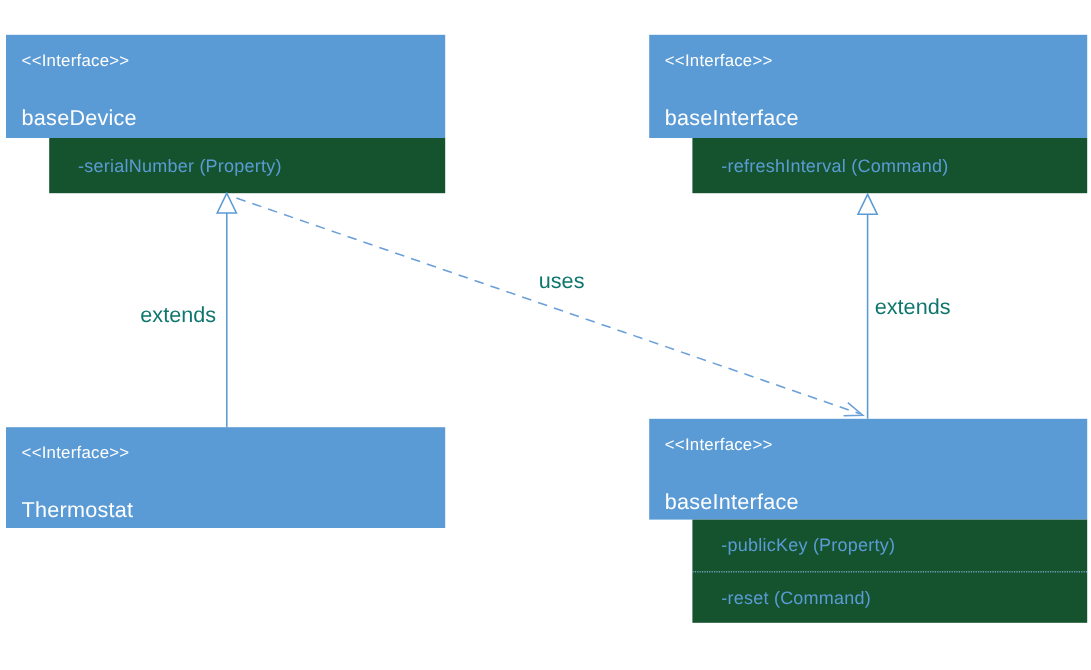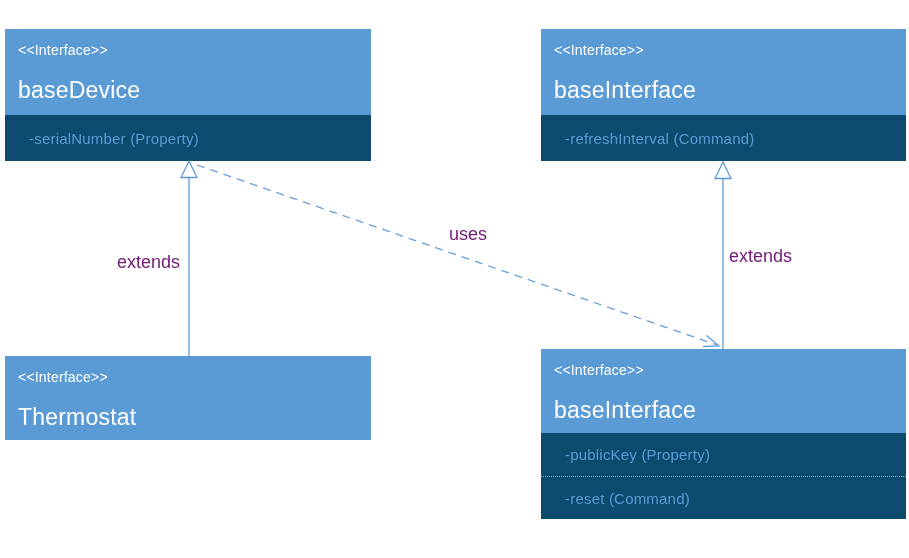--- a/index.html
+++ b/index.html
@@ -25,26 +25,27 @@
     box-sizing: border-box;
     padding: 13px 10px 0 13px;
   }
   .node-stereotype {
     display: block;
     font-size: 14px;
     letter-spacing: 0.2px;
   }
   .node-title {
     display: block;
-    font-size: 23px;
-    margin-top: 19px;
+    font-size: 18px;
+    margin-top: 30px;
     letter-spacing: 0.2px;
   }
   .node-body {
-    background: #0c4a6e;
+    background: #14532d;
+    margin-left: 36px;
   }
   .member {
     display: flex;
     align-items: center;
     box-sizing: border-box;
     padding-left: 24px;
     color: #5B9BD5;
     font-size: 15px;
     letter-spacing: 0.2px;
   }
@@ -63,21 +64,21 @@
 
   #connector-layer {
     position: absolute;
     left: 0; top: 0;
     width: 909px;
     height: 558px;
     pointer-events: none;
   }
   .edge-label {
     position: absolute;
-    color: #701a75;
+    color: #0f766e;
     font-size: 18px;
     white-space: nowrap;
   }
   #label-extends-left  { left: 100px; top: 252px; width: 80px; text-align: right; }
   #label-extends-right { left: 729px; top: 246px; }
   #label-uses          { left: 449px; top: 224px; }
 </style>
 </head>
 <body>
 

